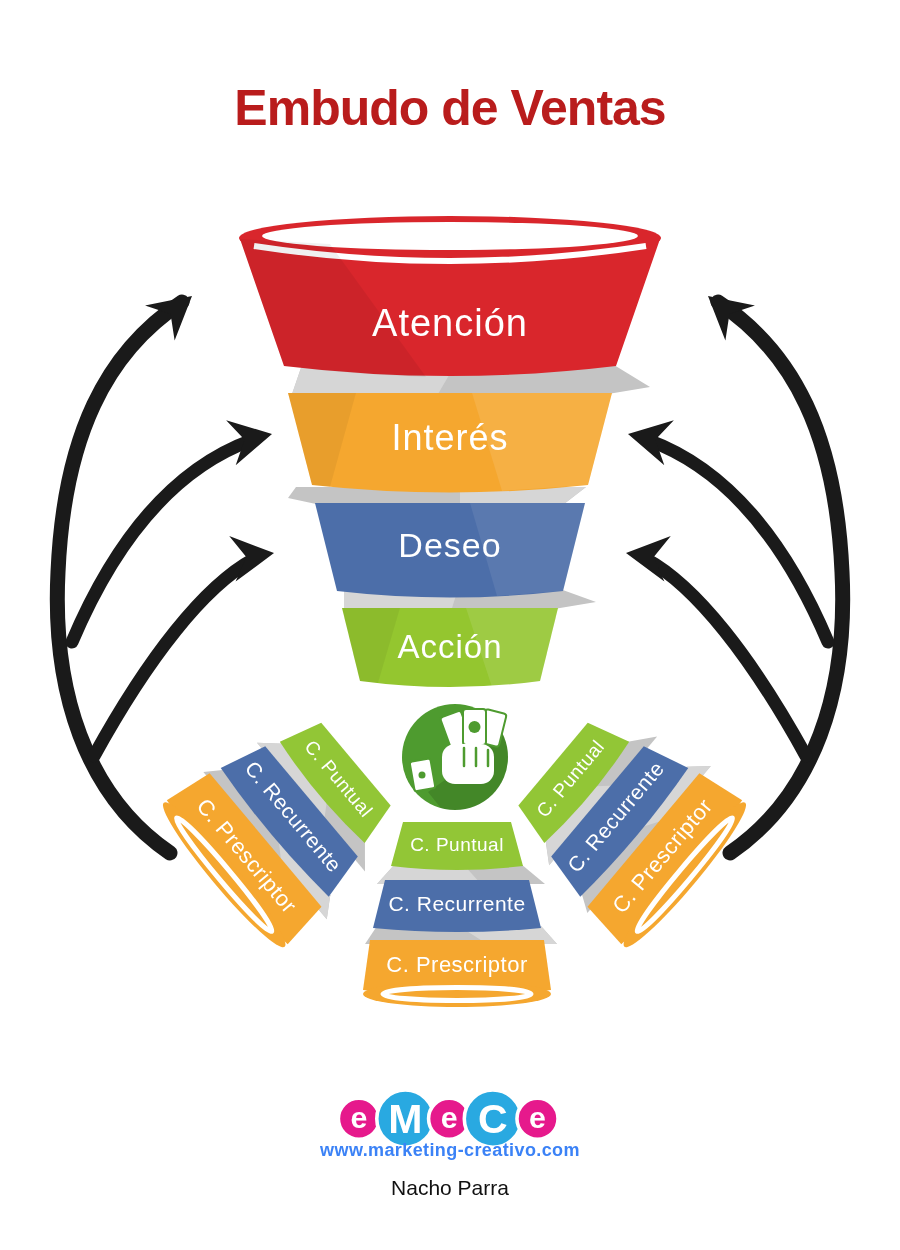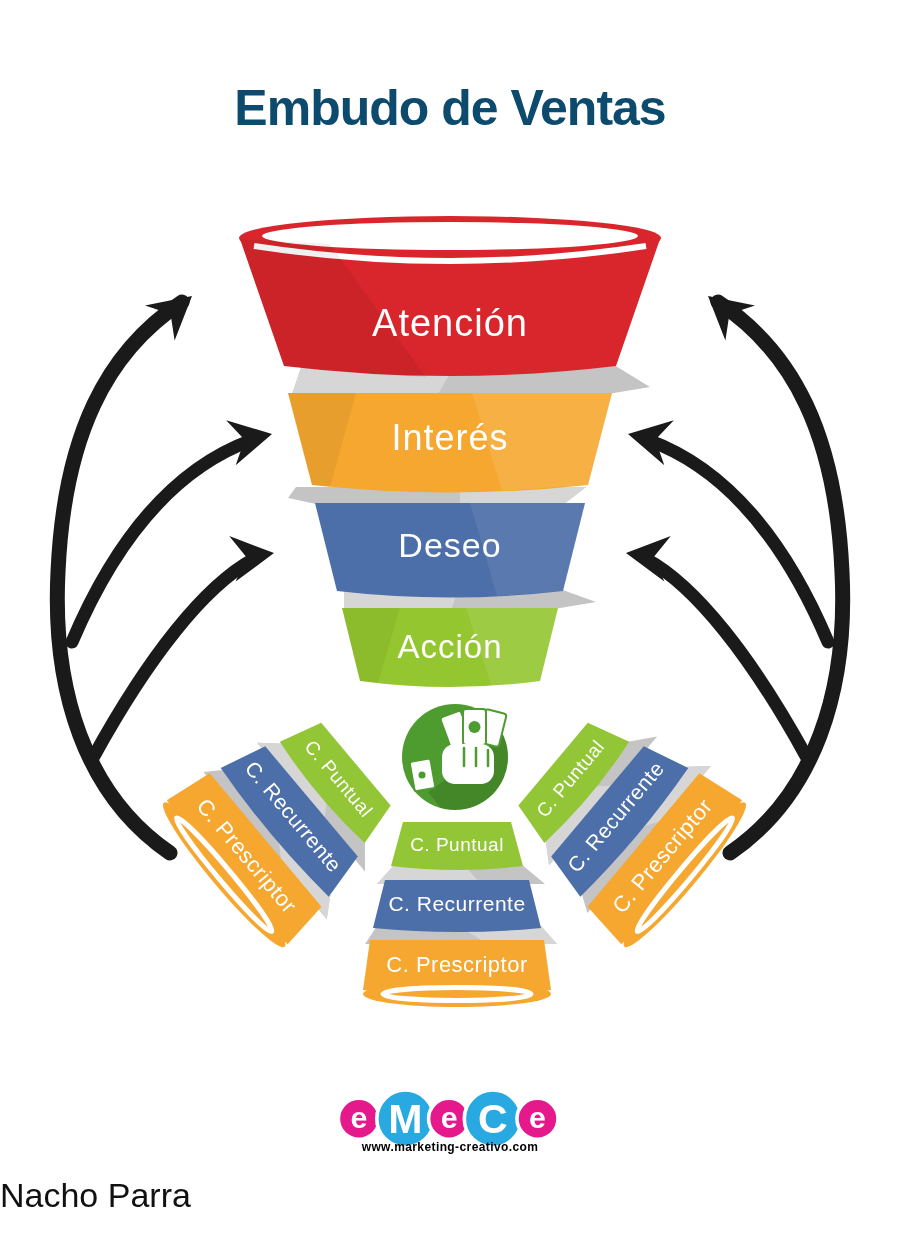--- a/index.html
+++ b/index.html
@@ -1,30 +1,30 @@
 <!DOCTYPE html>
 <html><head>
 <meta charset="utf-8">
 <style>
   html,body{margin:0;padding:0;}
   body{width:900px;height:1250px;background:#ffffff;overflow:hidden;position:relative;
        font-family:"Liberation Sans","DejaVu Sans",sans-serif;}
   .page{position:relative;width:900px;height:1250px;background:#fff;}
   .title{position:absolute;top:42px;left:0;width:900px;text-align:center;
-         font-weight:bold;font-size:50px;line-height:1.3;color:#0c4a6e;letter-spacing:-1px;}
+         font-weight:bold;font-size:50px;line-height:1.3;color:#b91c1c;letter-spacing:-1px;}
   .title span{display:block;}
   svg{position:absolute;left:0;top:0;}
   #diagram{top:0;}
   .stage-label{fill:#ffffff;font-family:"Liberation Sans","DejaVu Sans",sans-serif;letter-spacing:1px;}
   .mini-label{fill:#ffffff;font-family:"Liberation Sans","DejaVu Sans",sans-serif;letter-spacing:.5px;}
   .logo-wrap{position:absolute;top:1072px;left:0;width:900px;text-align:center;}
   .logo-url{position:absolute;top:1140px;left:0;width:900px;text-align:center;
-            font-size:12px;font-weight:bold;color:#000000;letter-spacing:.4px;}
-  .author{position:absolute;top:1176px;left:0;width:900px;text-align:left;
-          font-size:34px;color:#111;}
+            font-size:18px;font-weight:bold;color:#3b82f6;letter-spacing:.4px;}
+  .author{position:absolute;top:1176px;left:0;width:900px;text-align:center;
+          font-size:21px;color:#111;}
   .logo-letter{fill:#fff;font-family:"Liberation Sans","DejaVu Sans",sans-serif;font-weight:bold;}
 </style>
 </head>
 <body>
 
 <div class="page">
 
   <h1 class="title">
     <span>Embudo de Ventas</span>
   </h1>

